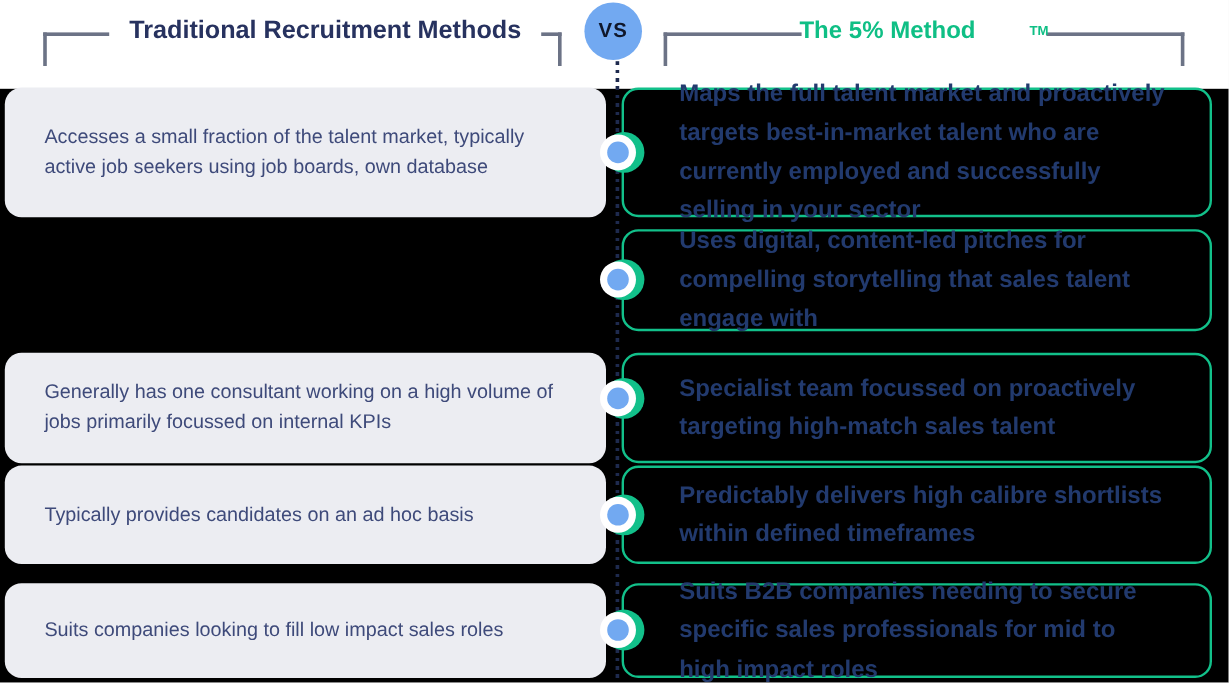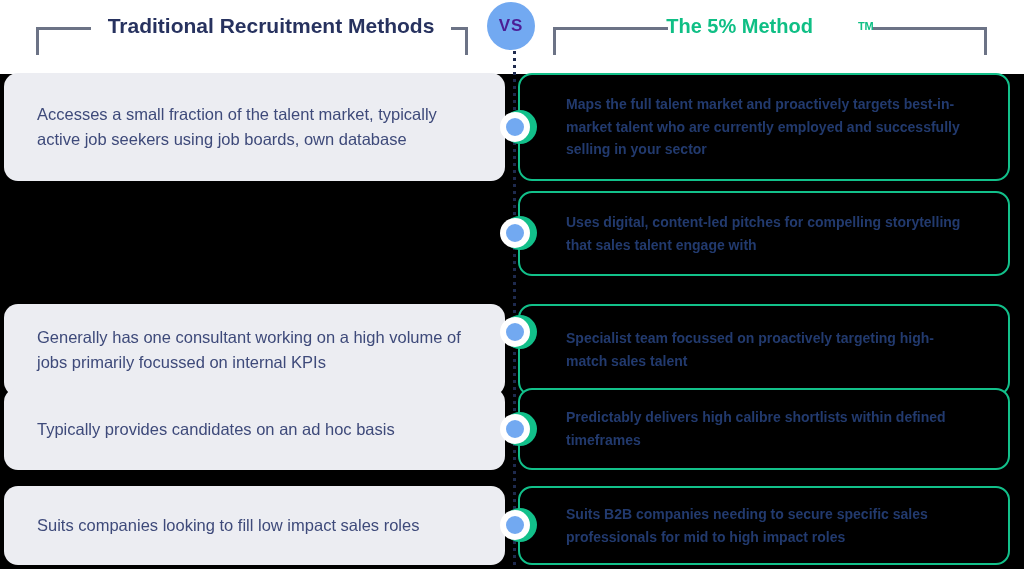--- a/index.html
+++ b/index.html
@@ -22,45 +22,45 @@
     position:absolute; top:6px; height:40px; background:#ffffff;
     display:flex; align-items:center; justify-content:center;
     font-weight:bold; z-index:2; white-space:nowrap;
   }
   .title-box.left  { left:91px;  width:360px; color:#27325f; font-size:21px; }
   .title-box.right { left:668px; width:204px; color:#0fbf85; font-size:20px;gap:44px; }
   .title-box sup { font-size:11px; margin-left:1px; }
 
   .vs-badge {
     position:absolute; left:487px; top:2px; width:48px; height:48px; border-radius:50%;
-    background:#72a9f1; color:#4c1d95; font-weight:bold; font-size:17px; letter-spacing:1px;
+    background:#72a9f1; color:#0f172a; font-weight:bold; font-size:17px; letter-spacing:1px;
     display:flex; align-items:center; justify-content:center; z-index:6;
   }
 
   
   .center-line {
     position:absolute; left:513px; top:51px; width:3px; height:518px; z-index:3;
     background-image:repeating-linear-gradient(to bottom, #1e2a4e 0 3px, transparent 3px 7px);
   }
 
   
   .card-left {
     position:absolute; left:4px; width:501px; background:#ecedf2; border-radius:14px;
     display:flex; align-items:center; box-sizing:border-box; padding:0 38px 0 33px;
     color:#3e4a7a; font-size:16.5px; line-height:1.5; z-index:2;
   }
   .card-right {
     position:absolute; left:518px; width:492px; background:#000000;
     border:2px solid #12c08a; border-radius:14px;
     display:flex; align-items:center; box-sizing:border-box; padding:0 34px 0 46px;
-    color:#223a6e; font-weight:bold; font-size:14px; line-height:1.62; z-index:2;
+    color:#223a6e; font-weight:bold; font-size:20px; line-height:1.62; z-index:2;
   }
   .r1 { top:73px;  height:108px; }
   .r2 { top:191px; height:85px;  }
-  .r3 { top:304px; height:92px;  }
+  .r3 { top:294px; height:92px;  }
   .r4 { top:388px; height:82px;  }
   .r5 { top:486px; height:79px;  }
 
   
   .dot-glow { position:absolute; left:503px; width:34px; height:34px; border-radius:50%; background:#12c08a; z-index:4; }
   .dot-ring { position:absolute; left:500px; width:30px; height:30px; border-radius:50%; background:#ffffff; z-index:5; }
   .dot-core { position:absolute; left:506px; width:18px; height:18px; border-radius:50%; background:#72a9f1; z-index:6; }
 </style>
 </head>
 <body>

